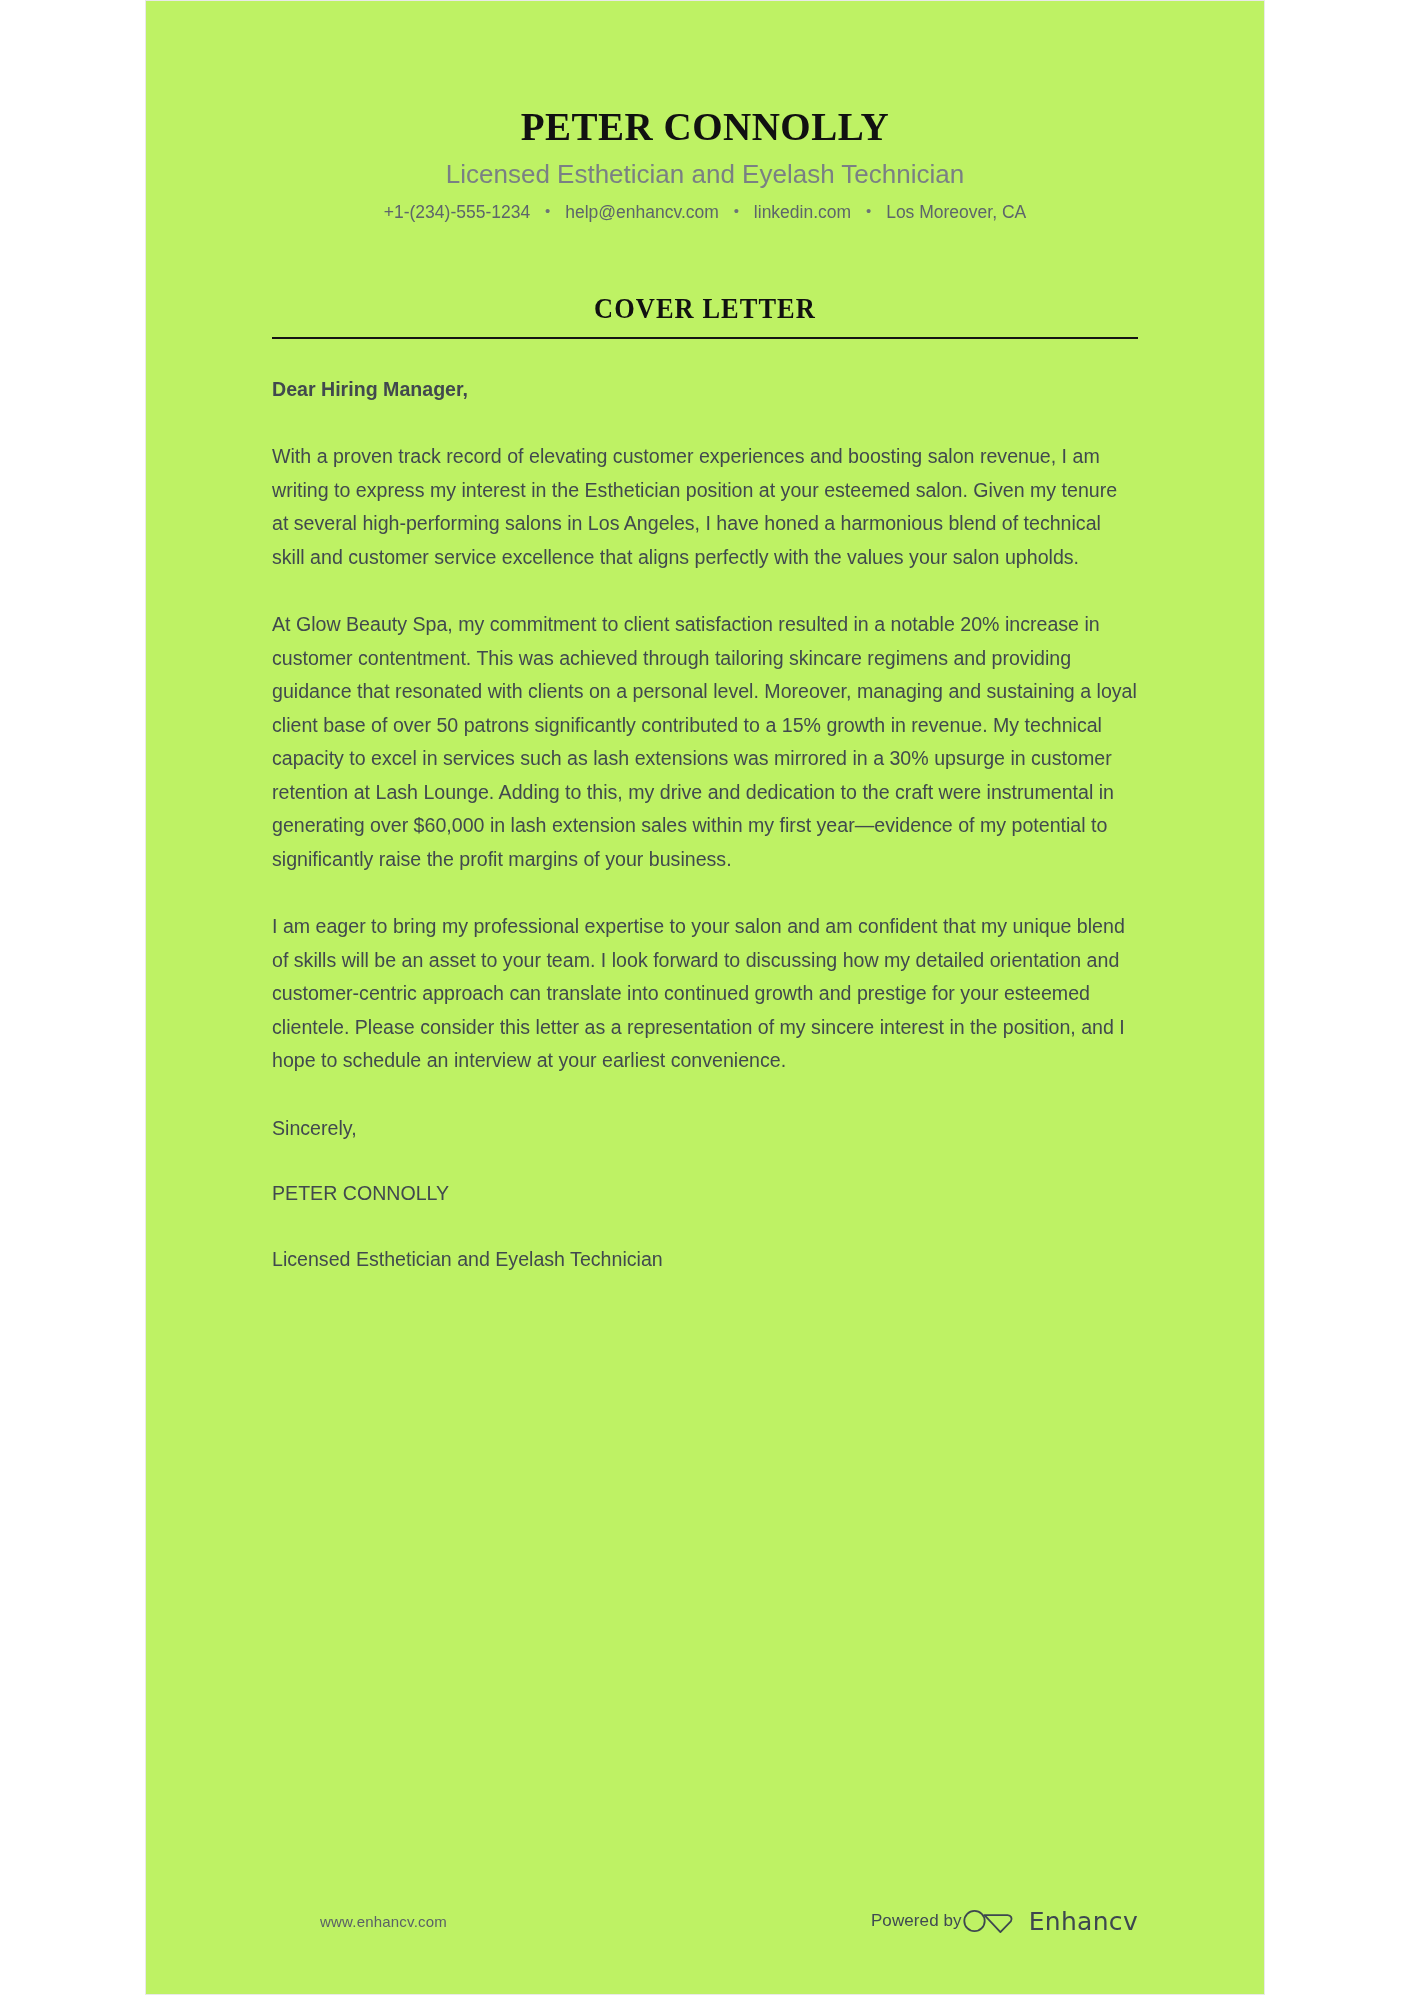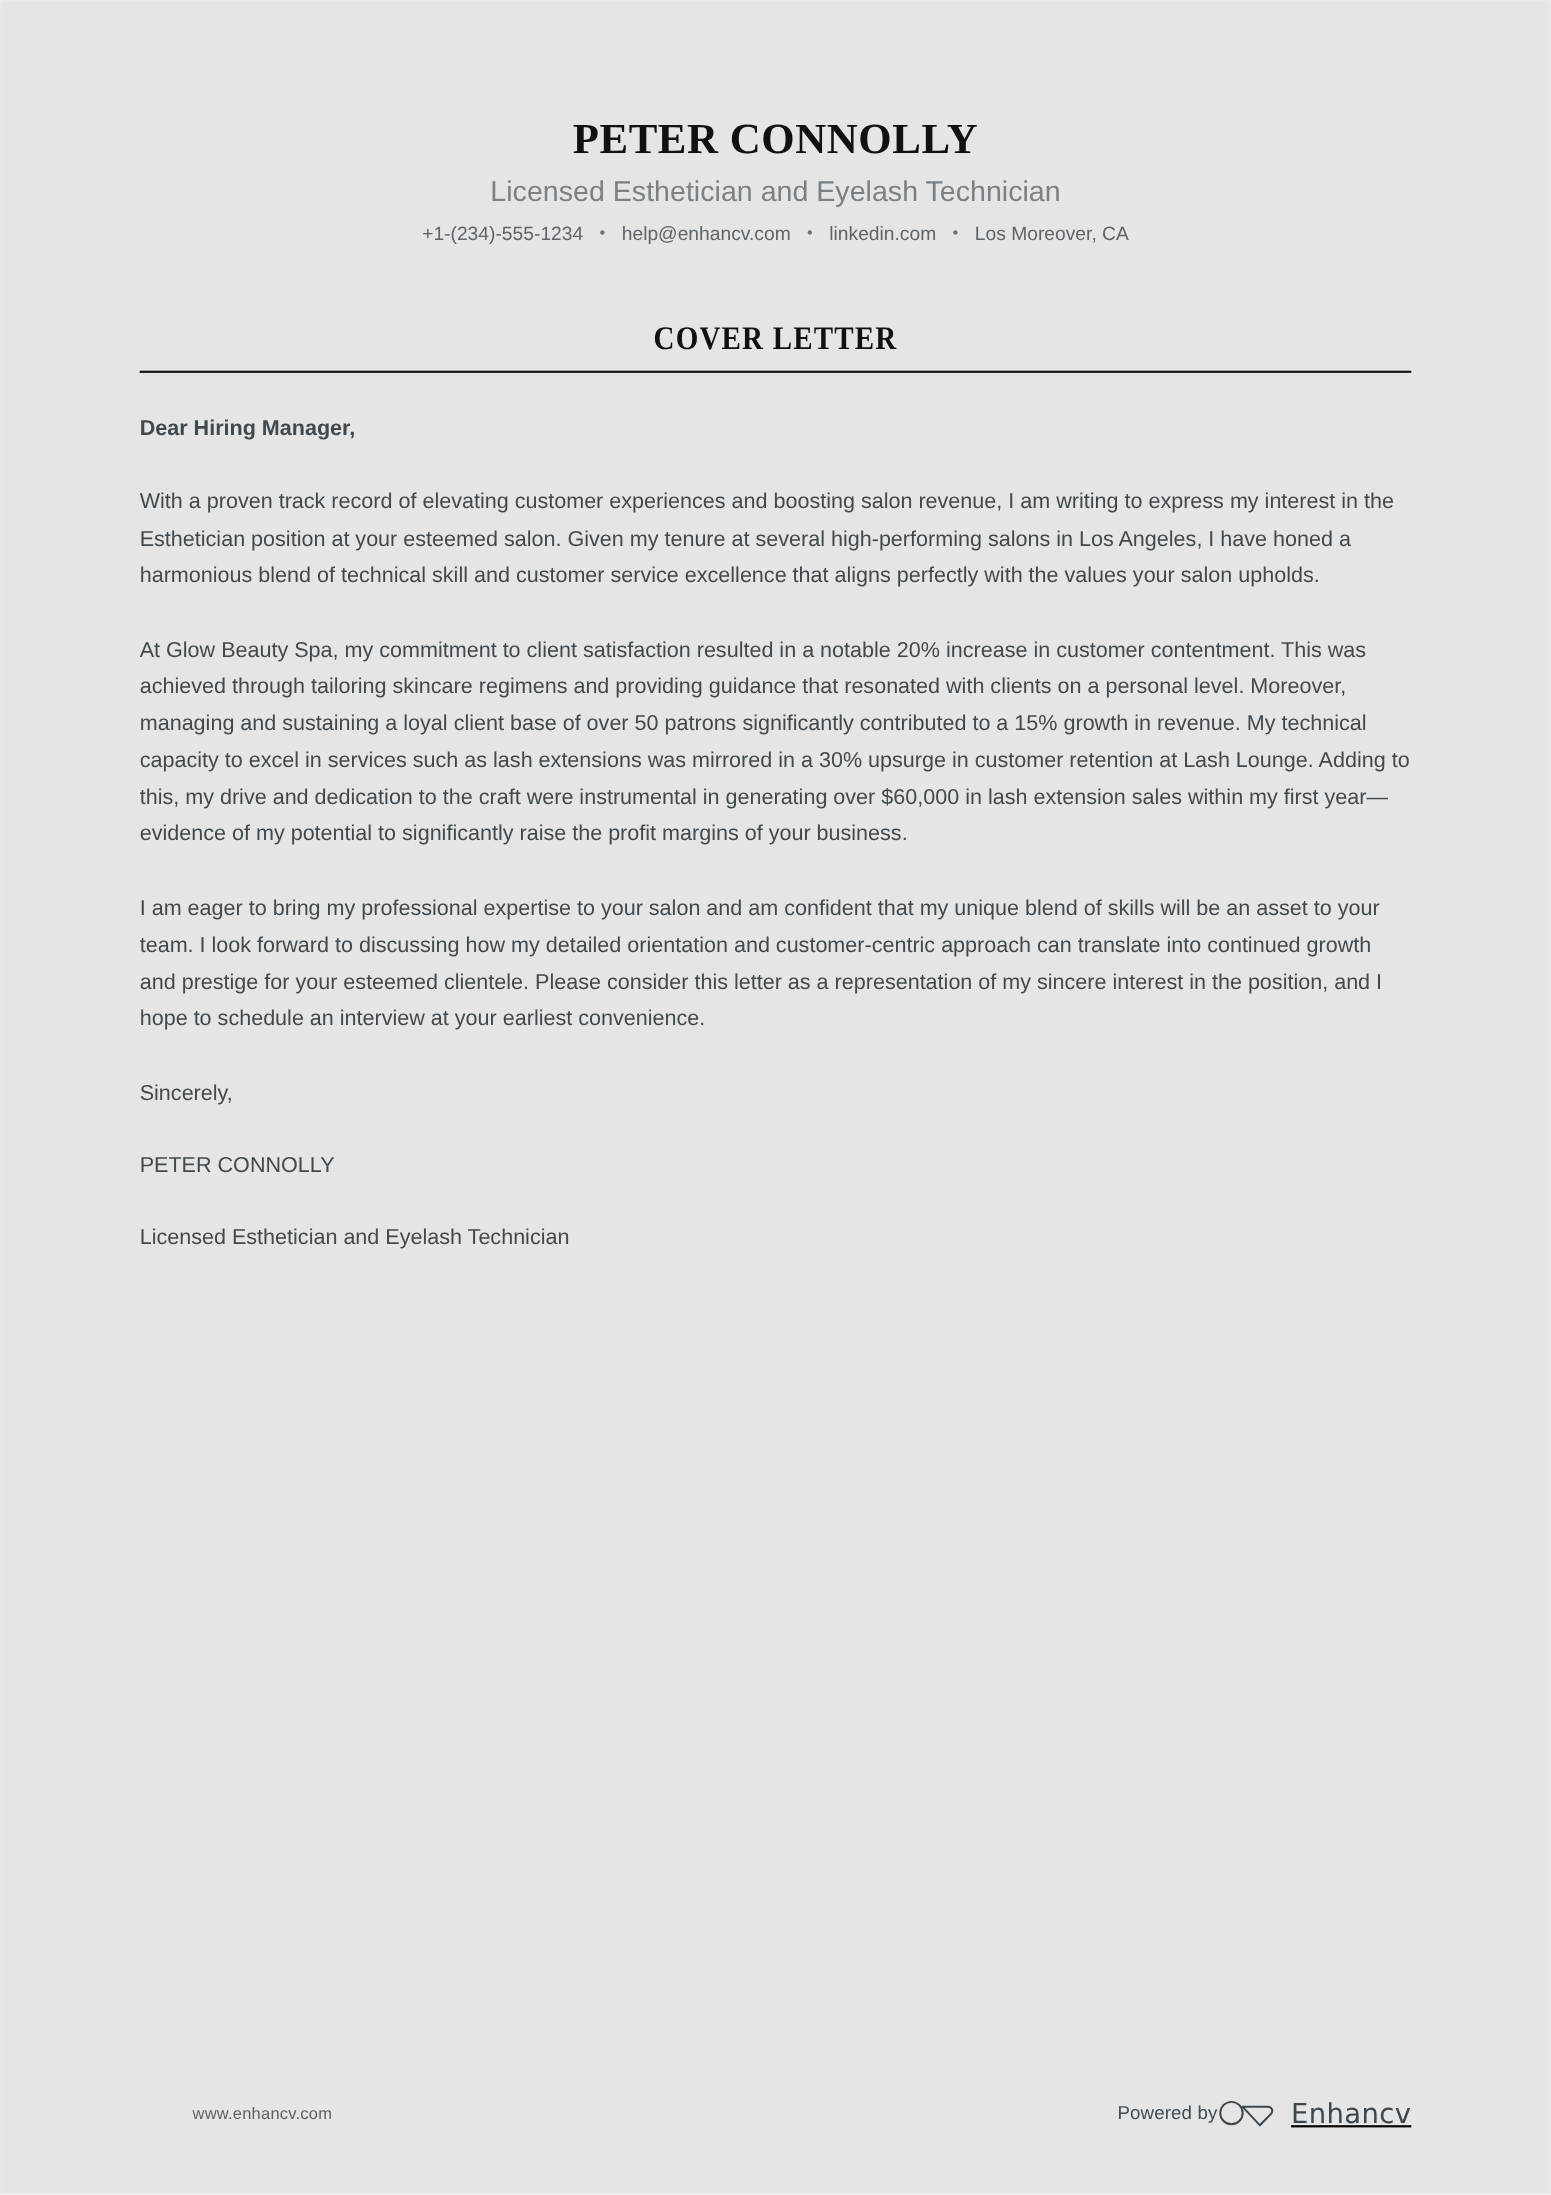--- a/index.html
+++ b/index.html
@@ -3,24 +3,24 @@
 <meta charset="utf-8">
 <style>
   html, body {
     margin: 0;
     padding: 0;
     background: #ffffff;
   }
 
   .page {
     position: relative;
-    width: 1410px;
+    width: 1120px;
     height: 1995px;
     margin: 0 auto;
-    background: #e5e5e5;
+    background: #bef264;
     box-sizing: border-box;
     border: 1px solid #e9e9e9;
     overflow: hidden;
     font-family: "Liberation Sans", sans-serif;
   }
 
   .content {
     position: absolute;
     left: 126px;
     right: 126px;
@@ -143,21 +143,20 @@
   .powered-label {
     font-size: 17px;
     color: #3f4a52;
     letter-spacing: 0.1px;
   }
 
   .brand {
     display: flex;
     align-items: center;
     gap: 13px;
-    text-decoration: underline;
   }
 
   .brand-mark {
     display: block;
     width: 54px;
     height: 30px;
   }
 
   .brand-name {
     font-size: 25px;

